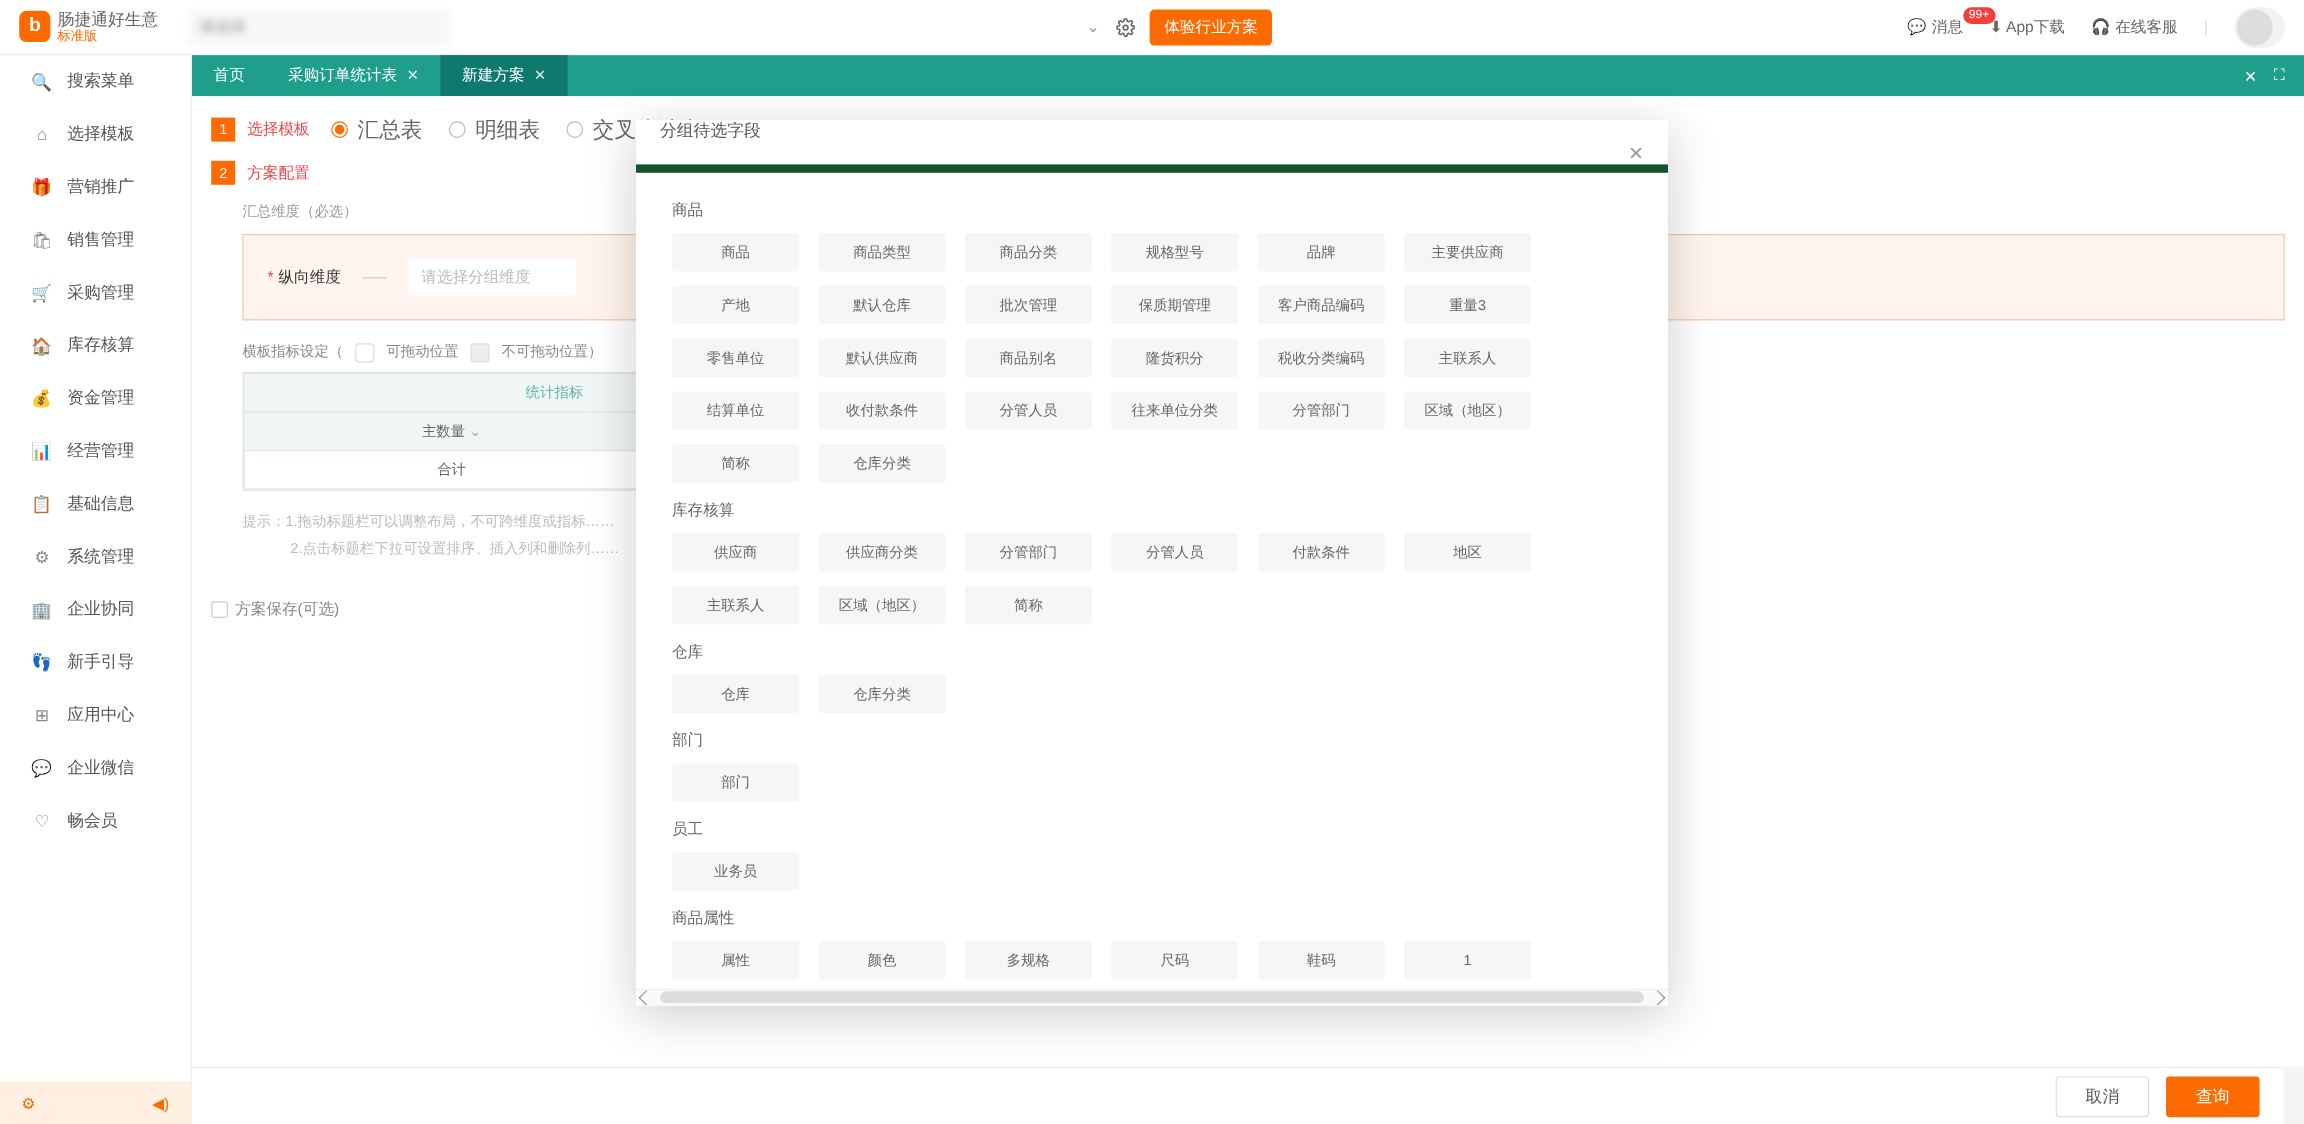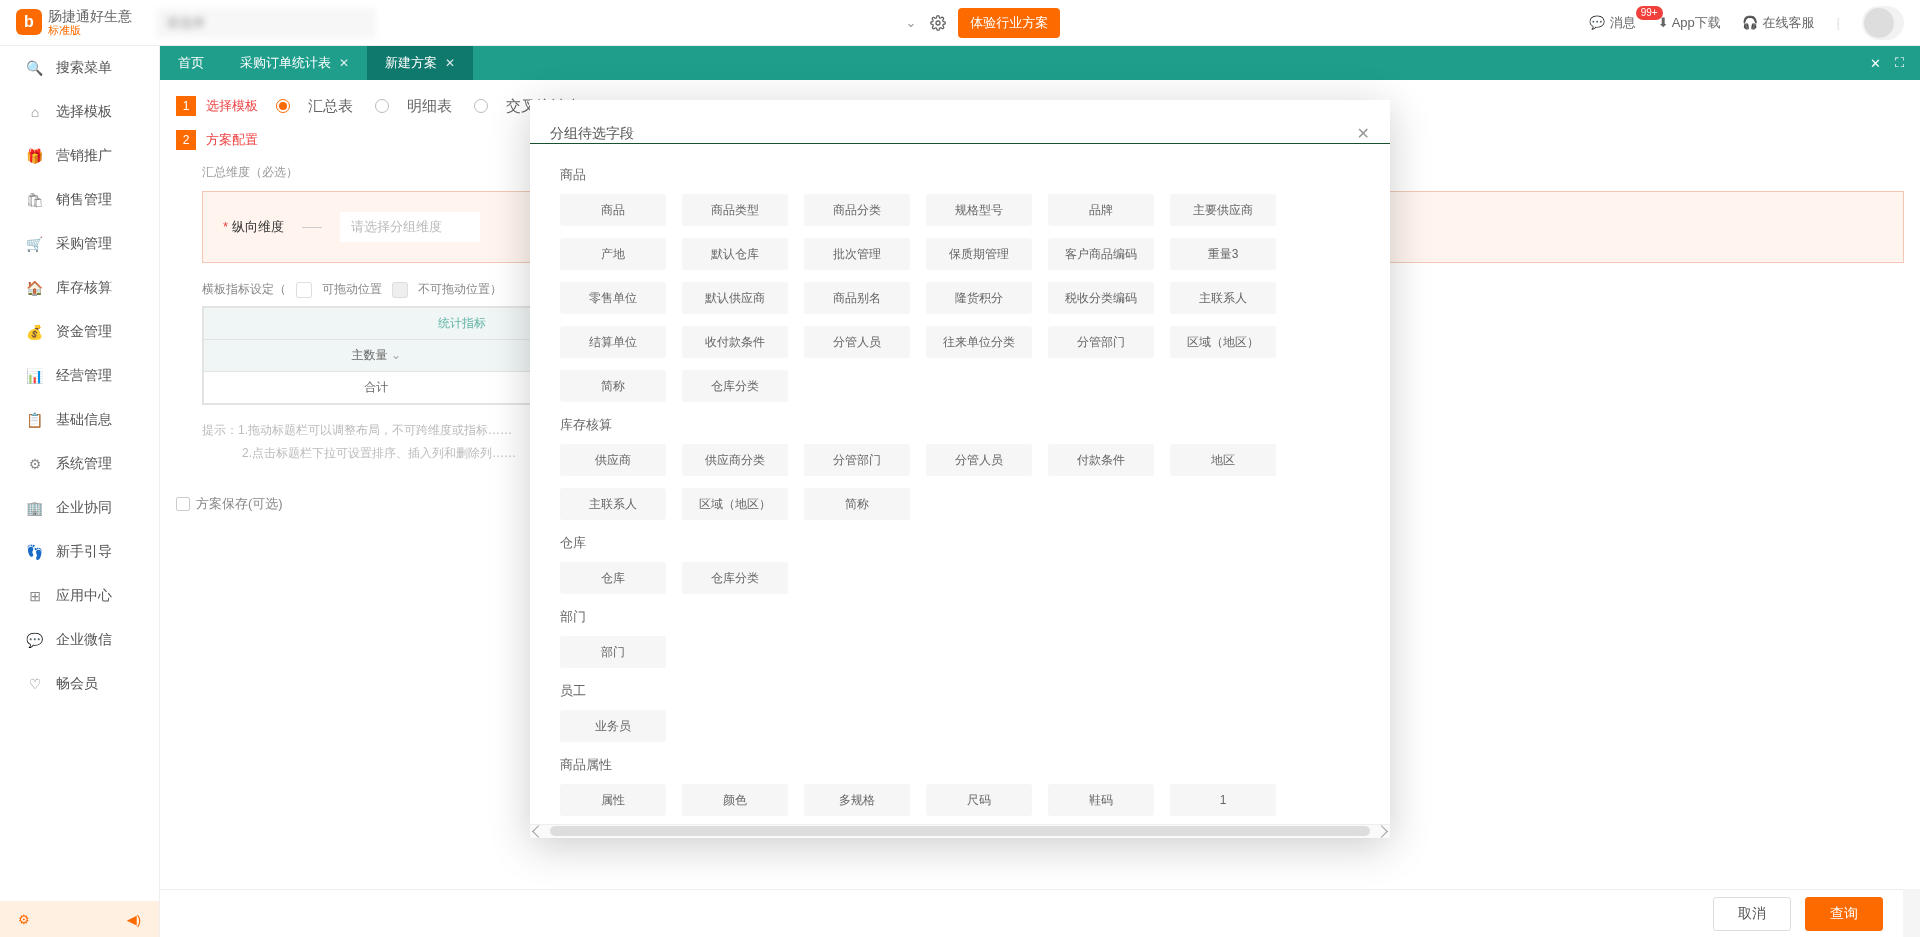--- a/index.html
+++ b/index.html
@@ -35,21 +35,21 @@
 .tab-close{font-size:12px;opacity:.85;}
 .tab-actions{margin-left:auto;display:flex;align-items:center;gap:14px;padding-right:16px;}
 
 
 .main{position:absolute;top:80px;left:160px;right:0;bottom:48px;background:#fff;overflow:auto;padding:16px;}
 .crumb{color:#888;font-size:13px;margin-bottom:14px;}
 .step-row{display:flex;align-items:center;gap:10px;margin-bottom:14px;}
 .step-num{width:20px;height:20px;background:#fd6a00;color:#fff;display:flex;align-items:center;justify-content:center;font-size:12px;}
 .step-label{color:#ef4444;font-size:13px;}
 .radio-group{display:flex;gap:22px;margin-left:8px;}
-.radio{display:flex;align-items:center;gap:18px;color:#666;font-size:15px;}
+.radio{display:flex;align-items:center;gap:8px;color:#666;font-size:18px;}
 .radio-dot{width:14px;height:14px;border:1px solid #bbb;border-radius:50%;display:inline-block;position:relative;}
 .radio.checked .radio-dot{border-color:#fd6a00;}
 .radio.checked .radio-dot::after{content:"";position:absolute;inset:2px;background:#fd6a00;border-radius:50%;}
 .dim-title{color:#999;font-size:12px;margin:10px 0 10px 26px;}
 .dim-box{margin-left:26px;border:1px solid #f3c7b4;background:#fff5ee;padding:20px;display:flex;align-items:center;gap:18px;}
 .req{color:#f1403c;margin-right:4px;}
 .dim-line{width:20px;height:1px;background:#ccc;}
 .dim-input{background:#fff;border:1px solid #fff;height:30px;padding:0 10px;color:#bbb;min-width:140px;display:flex;align-items:center;}
 .template-line{display:flex;align-items:center;gap:10px;margin:18px 0 8px 26px;color:#888;font-size:12px;}
 .sw{width:16px;height:16px;border-radius:3px;}
@@ -64,21 +64,21 @@
 .save-row{margin-top:30px;display:flex;align-items:center;gap:6px;color:#888;font-size:13px;}
 .chk{width:14px;height:14px;border:1px solid #ccc;border-radius:2px;display:inline-block;}
 
 
 .bottom-bar{position:absolute;left:160px;right:17px;bottom:0;height:48px;background:#fff;border-top:1px solid #eee;display:flex;align-items:center;justify-content:flex-end;gap:14px;padding-right:20px;}
 .btn{height:34px;padding:0 24px;border:1px solid #ddd;background:#fff;color:#555;border-radius:3px;font-size:14px;}
 .btn.primary{background:#fd6a00;border-color:#fd6a00;color:#fff;}
 
 
 .modal{position:absolute;top:100px;left:530px;width:860px;height:738px;background:#fff;box-shadow:0 8px 40px rgba(0,0,0,.2);display:flex;flex-direction:column;}
-.modal-head{height:44px;display:flex;align-items:flex-end;padding:0 20px;border-bottom:1px solid #14532d;font-size:14px;color:#555;}
+.modal-head{height:44px;display:flex;align-items:flex-start;padding:0 20px;border-bottom:7px solid #14532d;font-size:14px;color:#555;flex-direction:column;}
 .modal-close{margin-left:auto;color:#999;font-size:16px;cursor:pointer;}
 .modal-body{flex:1;overflow-y:auto;padding:18px 30px;}
 .m-group-title{color:#666;font-size:13px;margin:4px 0 10px;}
 .m-chip-row{display:flex;flex-wrap:wrap;gap:12px 16px;margin-bottom:14px;}
 .m-chip{width:106px;height:32px;background:#f6f6f6;color:#666;display:flex;align-items:center;justify-content:center;font-size:12px;border-radius:3px;cursor:pointer;}
 .modal-hscroll{height:14px;border-top:1px solid #eee;position:relative;background:#fafafa;}
 .modal-hscroll::before{content:"";position:absolute;left:4px;top:2px;width:8px;height:8px;border-left:1px solid #999;border-bottom:1px solid #999;transform:rotate(45deg);}
 .modal-hscroll::after{content:"";position:absolute;right:4px;top:2px;width:8px;height:8px;border-right:1px solid #999;border-top:1px solid #999;transform:rotate(45deg);}
 .modal-thumb{position:absolute;left:20px;right:20px;top:1px;height:10px;background:#ddd;border-radius:5px;}
 

